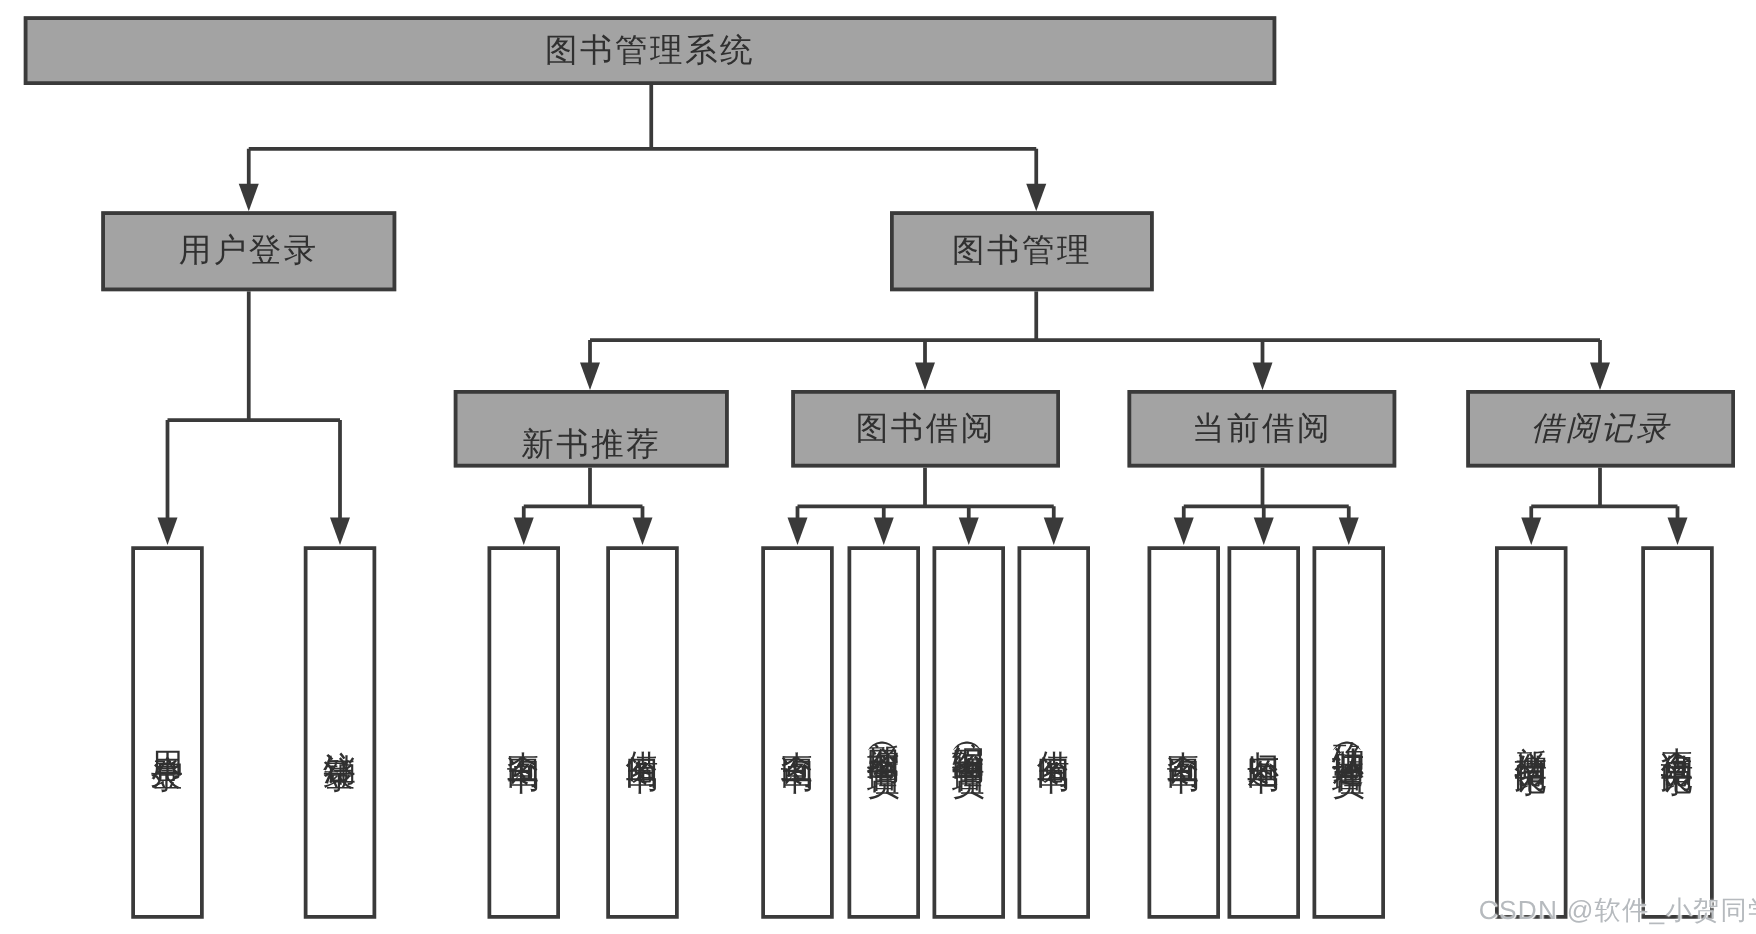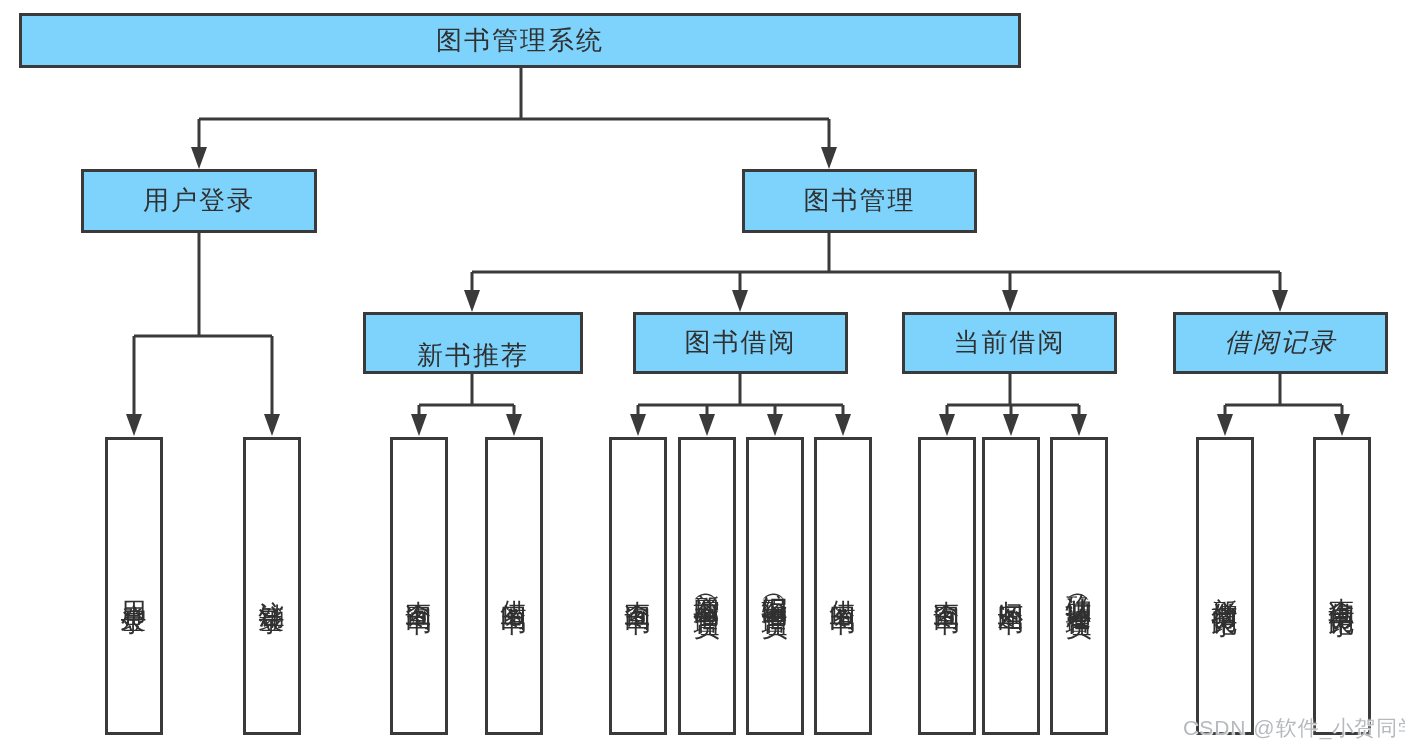--- a/index.html
+++ b/index.html
@@ -16,21 +16,21 @@
     overflow: hidden;
   }
   #wires {
     position: absolute;
     left: 0; top: 0;
     z-index: 0;
   }
   .node {
     position: absolute;
     box-sizing: border-box;
-    background: #7dd3fc;
+    background: #a3a3a3;
     border: 3px solid #3a3a3a;
     display: flex;
     align-items: center;
     justify-content: center;
     z-index: 1;
   }
   .node .hlabel {
     font-size: 26px;
     letter-spacing: 2px;
     color: #303030;
@@ -54,21 +54,21 @@
     text-orientation: mixed;
     font-size: 26px;
     letter-spacing: 3px;
     line-height: 1;
     color: #303030;
     white-space: nowrap;
   }
   
   .n-root { left: 19px;  top: 13px;  width: 1002px; height: 55px; }
   .n-l2a  { left: 81px;  top: 169px; width: 236px;  height: 64px; }
-  .n-l2b  { left: 712px; top: 169px; width: 235px;  height: 64px; margin-left: 30px; }
+  .n-l2b  { left: 712px; top: 169px; width: 211px;  height: 64px; }
   .n-l3a  { left: 363px; top: 312px; width: 220px;  height: 62px; align-items: flex-end; }
   .n-l3b  { left: 633px; top: 312px; width: 215px;  height: 62px; }
   .n-l3c  { left: 902px; top: 312px; width: 215px;  height: 62px; }
   .n-l3d  { left: 1173px;top: 312px; width: 215px;  height: 62px; font-style: italic; }
   .lf-a1 { left: 105px;  top: 437px; }
   .lf-a2 { left: 243px;  top: 437px; }
   .lf-b1 { left: 390px;  top: 437px; }
   .lf-b2 { left: 485px;  top: 437px; }
   .lf-c1 { left: 609px;  top: 437px; }
   .lf-c2 { left: 678px;  top: 437px; }

